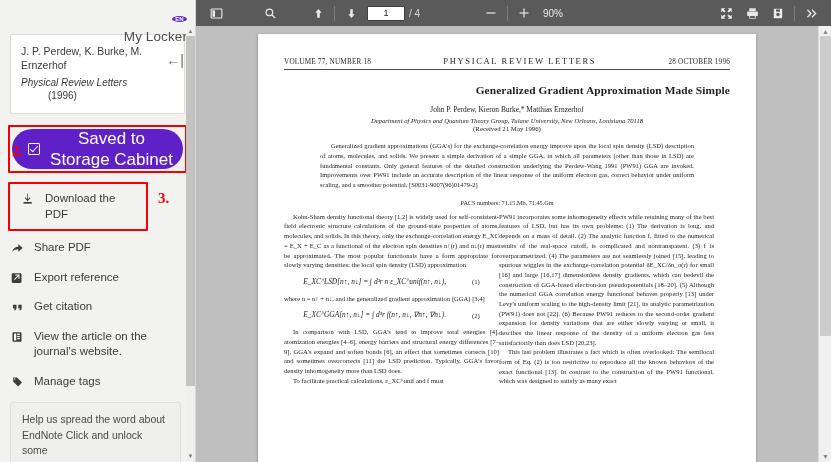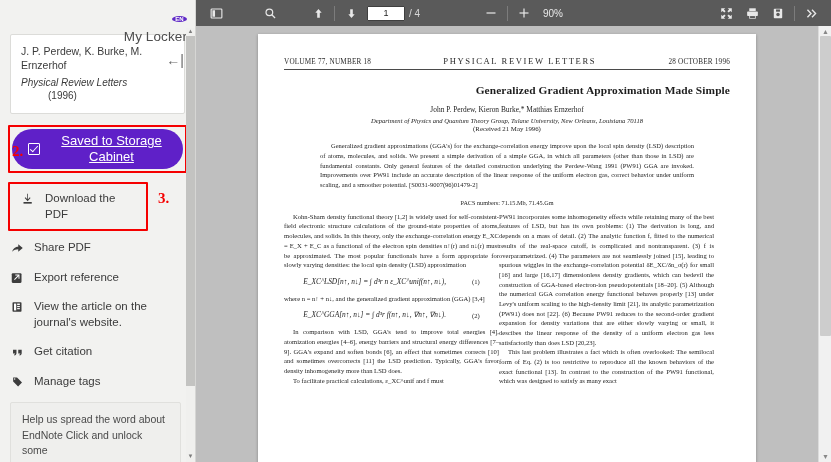--- a/index.html
+++ b/index.html
@@ -87,22 +87,22 @@
     border: 1.4px solid #ffffff; border-radius: 1px;
     position: relative;
   }
   .saved-check::after {
     content: ""; position: absolute;
     left: 3px; top: 0px; width: 3px; height: 7px;
     border: solid #fff; border-width: 0 1.4px 1.4px 0;
     transform: rotate(42deg);
   }
   .saved-label {
-    color: #fff; font-size: 13px; text-align: center;
-    flex: 1; line-height: 1.25; text-decoration: underline;
+    color: #fff; font-size: 17px; text-align: center;
+    flex: 1; line-height: 1.25;
   }
 
   
   .anno3 {
     position: relative;
     margin: 9px 8px 0 8px;
     border: 2px solid #f50000;
     border-radius: 1px;
     padding: 1px;
     width: 140px;
@@ -296,38 +296,38 @@
               <rect x="1" y="1.5" width="13" height="13" rx="1.4" fill="#3d3d3d"></rect>
               <path fill="#fff" d="M5 10.5L10 5.5V9h1.3V3.4H5.7V4.7h3.4L4.1 9.6z"></path>
             </svg>
         </span>
         <span class="lbl">Export reference</span>
       </div>
 
 
       <div class="sb-item">
         <span class="ic">
+          <svg width="13" height="11" viewBox="0 0 16 16">
+              <path fill="#3d3d3d" d="M1.5 4h5v5.2c0 1.8-1.2 2.8-3 3.3l-.6-1.3c1-.3 1.6-.8 1.7-1.7H1.5zm7.6 0h5v5.2c0 1.8-1.2 2.8-3 3.3l-.6-1.3c1-.3 1.6-.8 1.7-1.7H9.1z"></path>
+            </svg>
+        </span>
+        <span class="lbl">Get citation</span>
+      </div>
+
+      <div class="sb-item">
+        <span class="ic">
           <svg width="12" height="12" viewBox="0 0 16 16">
               <rect x="2" y="1.6" width="12" height="12.8" rx="1" fill="#3d3d3d"></rect>
               <rect x="4" y="3.4" width="3" height="9.2" fill="#fff"></rect>
               <rect x="8.2" y="3.4" width="3.6" height="2" fill="#fff"></rect>
               <rect x="8.2" y="6.6" width="3.6" height="1.6" fill="#fff"></rect>
               <rect x="8.2" y="9.4" width="3.6" height="1.6" fill="#fff"></rect>
             </svg>
         </span>
         <span class="lbl">View the article on the journal's website.</span>
-      </div>
-
-      <div class="sb-item">
-        <span class="ic">
-          <svg width="13" height="11" viewBox="0 0 16 16">
-              <path fill="#3d3d3d" d="M1.5 4h5v5.2c0 1.8-1.2 2.8-3 3.3l-.6-1.3c1-.3 1.6-.8 1.7-1.7H1.5zm7.6 0h5v5.2c0 1.8-1.2 2.8-3 3.3l-.6-1.3c1-.3 1.6-.8 1.7-1.7H9.1z"></path>
-            </svg>
-        </span>
-        <span class="lbl">Get citation</span>
       </div>
 
       <div class="sb-item">
         <span class="ic">
           <svg width="13" height="12" viewBox="0 0 16 16">
               <path fill="#3d3d3d" d="M7.4 2H2.2v5.2L8.8 14l5.2-5.2zM4.2 5.1a1 1 0 110-2 1 1 0 010 2z"></path>
             </svg>
         </span>
         <span class="lbl">Manage tags</span>
       </div>

